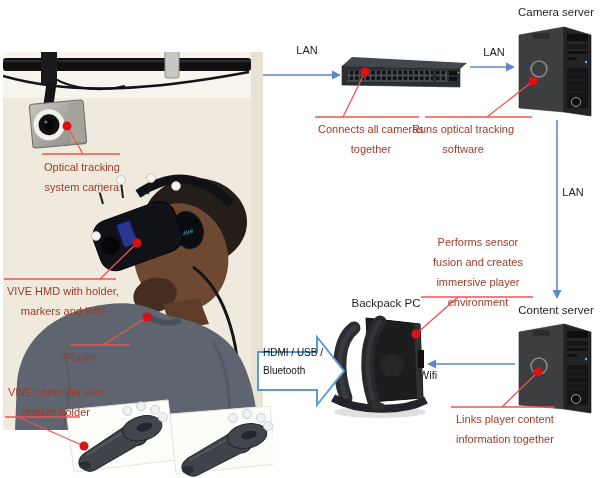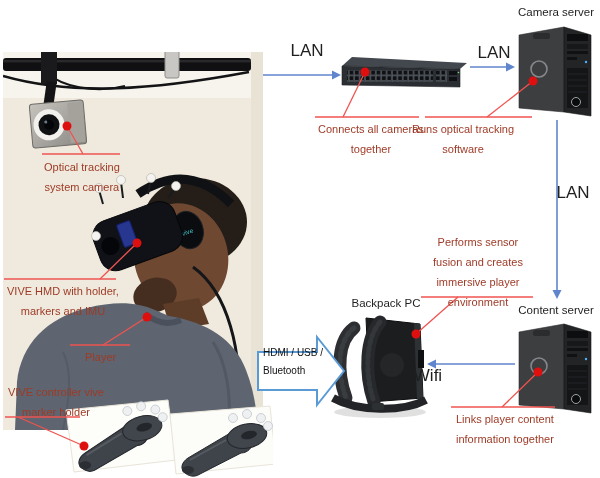--- a/index.html
+++ b/index.html
@@ -2,21 +2,21 @@
 <html><head>
 <meta charset="utf-8">
 <style>
   html,body{margin:0;padding:0;background:#ffffff;}
   #stage{position:relative;width:600px;height:478px;background:#ffffff;overflow:hidden;
          font-family:"Liberation Sans",sans-serif;}
   svg{display:block;}
   .abs{position:absolute;}
   .label-black{position:absolute;font-size:11.5px;line-height:13px;color:#1f1f1f;
                text-align:center;white-space:pre-line;z-index:5;}
-  .label-conn{position:absolute;font-size:17px;line-height:13px;color:#1f1f1f;
+  .label-conn{position:absolute;font-size:11px;line-height:13px;color:#1f1f1f;
               text-align:center;white-space:pre-line;z-index:5;}
   .label-red{position:absolute;font-size:11px;line-height:20px;color:#9e3a26;
              white-space:pre-line;z-index:5;text-align:center;}
   .hdmi-text{position:absolute;font-size:10px;line-height:17.5px;color:#111111;
              white-space:pre-line;z-index:5;}
   .layer1{z-index:1;} .layer2{z-index:2;} .layer3{z-index:3;}
 </style>
 </head>
 <body>
 
@@ -221,21 +221,21 @@
   <div class="label-conn" style="left:474px;top:46px;width:40px;">LAN</div>
   <div class="label-conn" style="left:553px;top:186px;width:40px;">LAN</div>
   <div class="label-conn" style="left:408px;top:369px;width:40px;">Wifi</div>
   <div class="hdmi-text" style="left:263px;top:344px;width:76px;">HDMI / USB /
 Bluetooth</div>
 
   <div class="label-red" style="left:44px;top:157px;">Optical tracking
 system camera</div>
   <div class="label-red" style="left:7px;top:281px;">VIVE HMD with holder,
 markers and IMU</div>
-  <div class="label-red" style="left:85px;top:347px;">Player</div>
+  <div class="label-red" style="left:65px;top:347px;">Player</div>
   <div class="label-red" style="left:8px;top:382px;">VIVE controller vive
 marker holder</div>
   <div class="label-red" style="left:318px;top:119px;">Connects all cameras
 together</div>
   <div class="label-red" style="left:412px;top:119px;">Runs optical tracking
 software</div>
   <div class="label-red" style="left:433px;top:232px;">Performs sensor
 fusion and creates
 immersive player
 environment</div>

